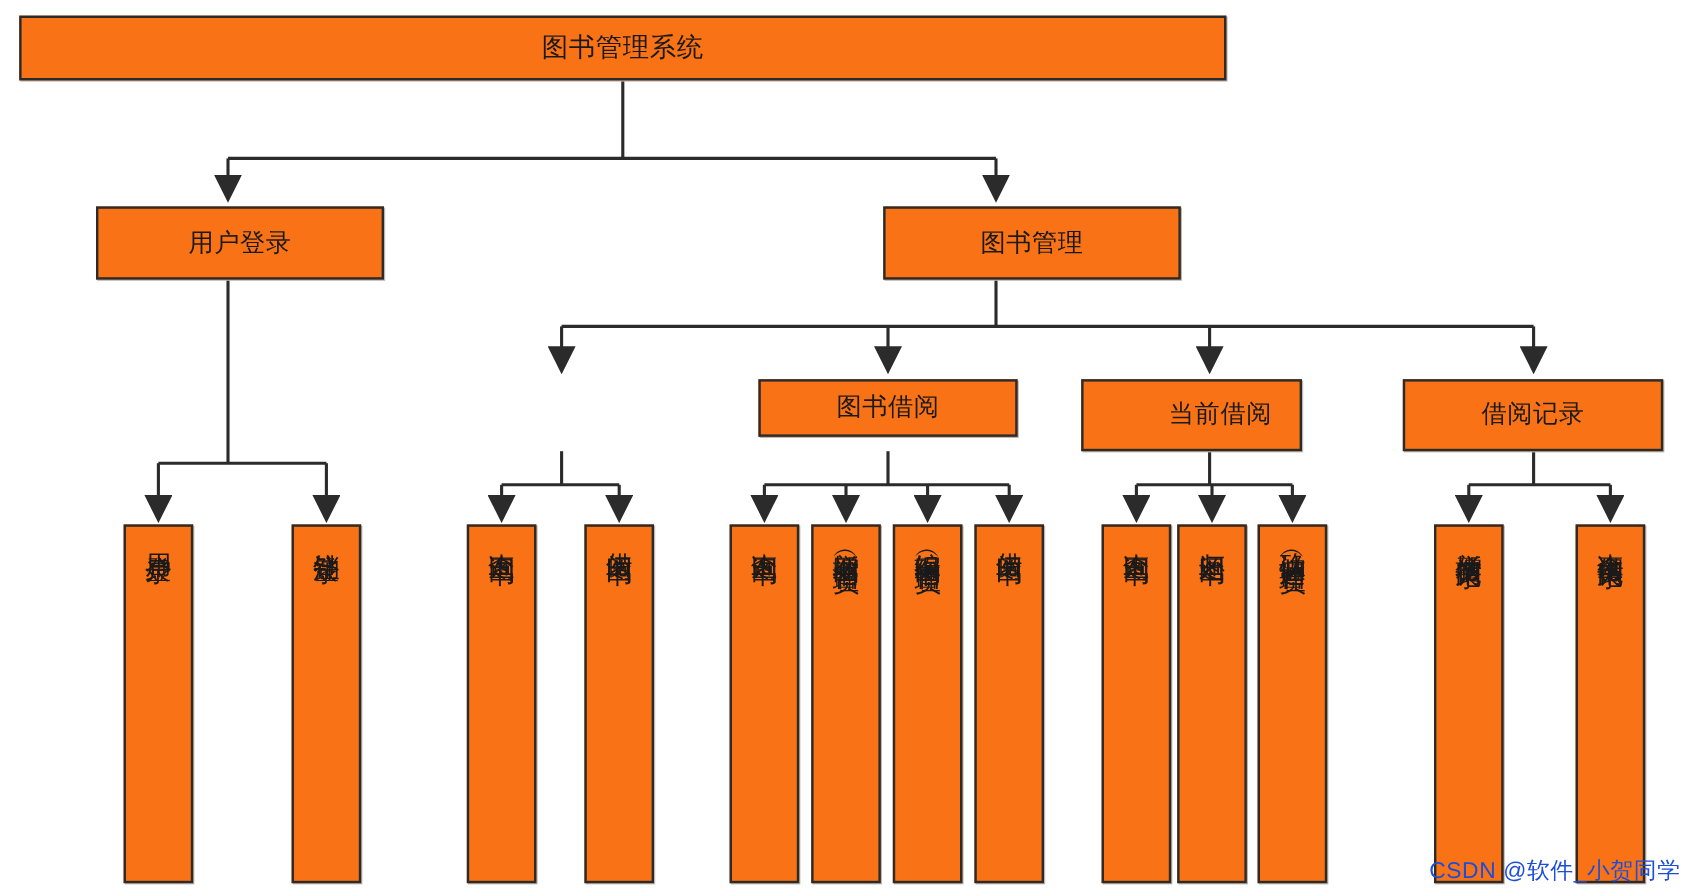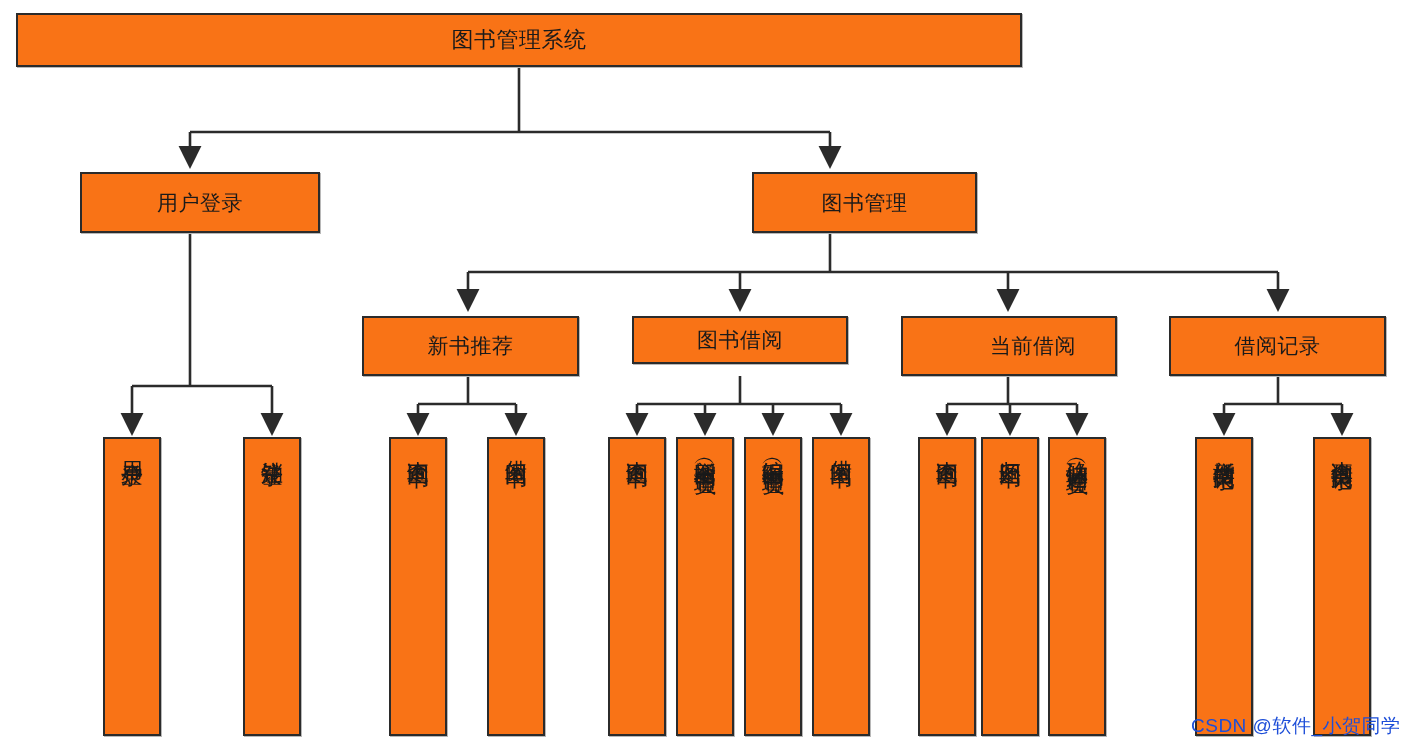--- a/index.html
+++ b/index.html
@@ -124,33 +124,30 @@
   </svg>
 
   <div class="node root horizontal" style="left:16px; top:13px; width:1006px; height:54px;">
     <span class="label">图书管理系统</span>
   </div>
 
   <div class="node horizontal" style="left:80px; top:172px; width:240px; height:61px;">
     <span class="label">用户登录</span>
   </div>
 
-  <div class="node horizontal" style="left:752px; top:172px; width:225px; height:61px;">
+  <div class="node horizontal" style="left:736px; top:172px; width:248px; height:61px;">
     <span class="label">图书管理</span>
   </div>
 
-  <div class="node horizontal" style="left:362px; top:316px; width:217px; height:60px;">
-    <span class="label">新书推荐</span>
-  </div>
 
   <div class="node horizontal" style="left:632px; top:316px; width:216px; height:48px;">
     <span class="label">图书借阅</span>
   </div>
 
-  <div class="node horizontal" style="left:901px; top:316px; width:216px; height:60px;padding-left:48px;">
+  <div class="node horizontal" style="left:901px; top:316px; width:184px; height:60px;padding-left:48px;">
     <span class="label">当前借阅</span>
   </div>
 
   <div class="node horizontal" style="left:1169px; top:316px; width:217px; height:60px;">
     <span class="label">借阅记录</span>
   </div>
 
   <div class="node vertical" style="left:103px; top:437px; width:58px; height:299px;">
     <span class="label">用户登录</span>
   </div>

